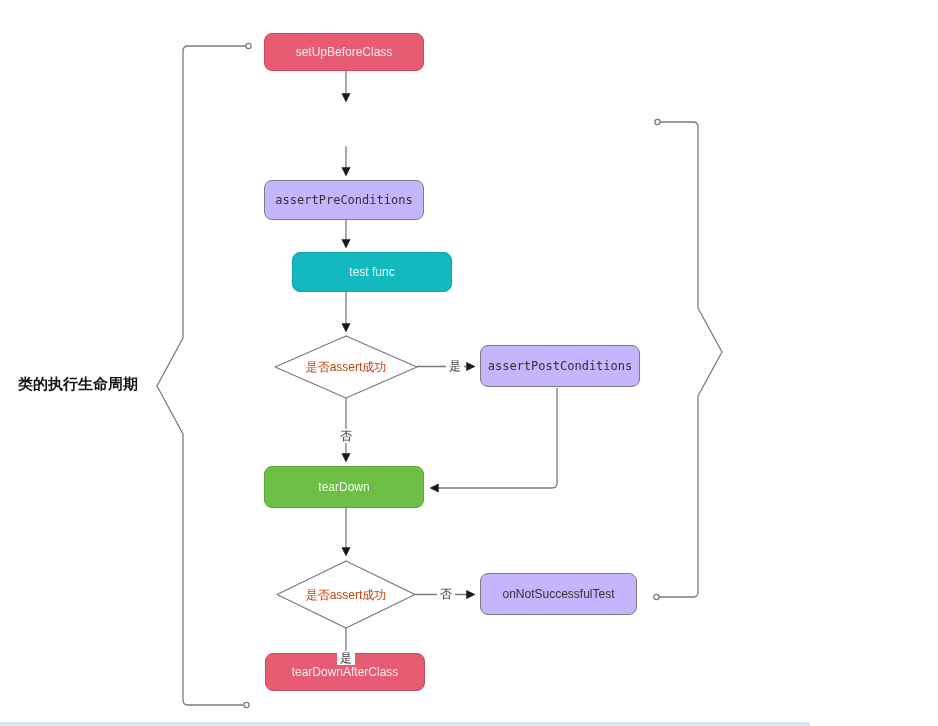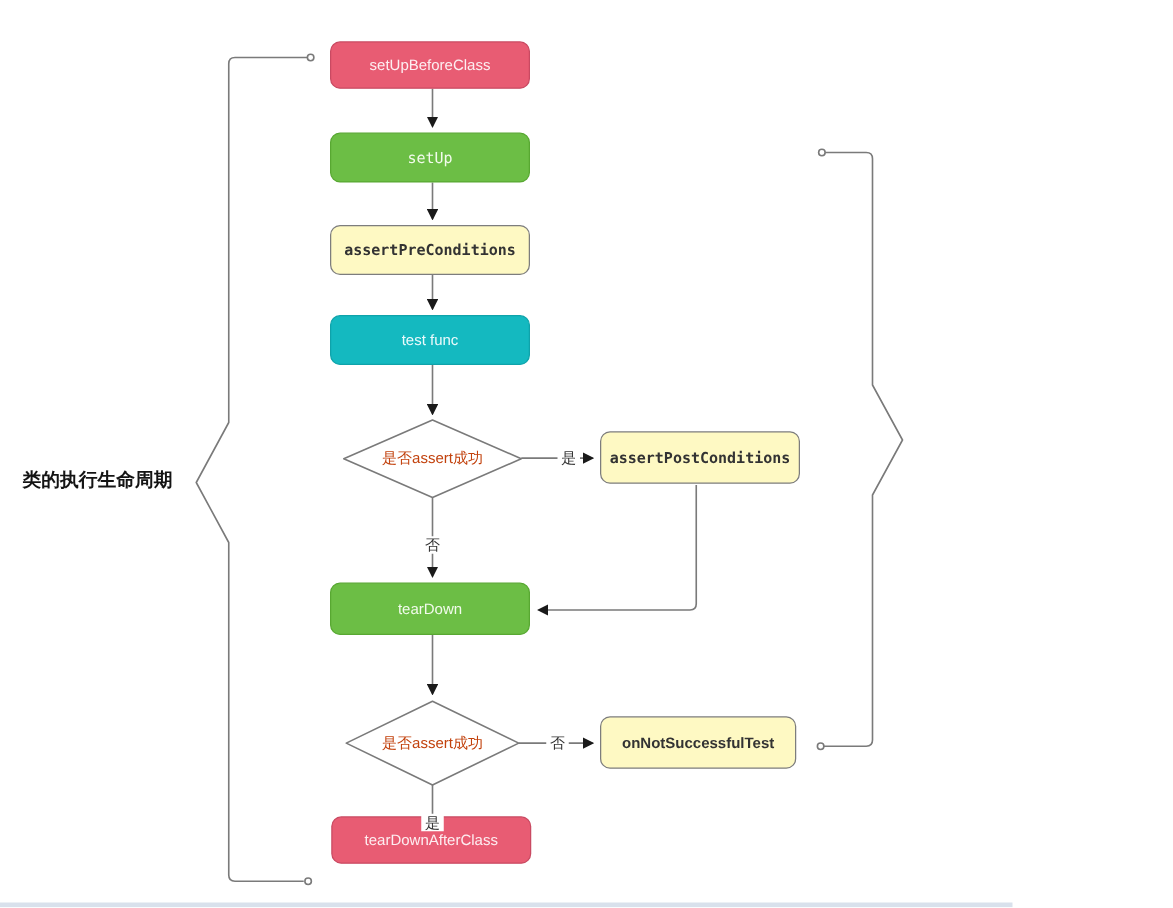--- a/index.html
+++ b/index.html
@@ -14,22 +14,22 @@
   .node{
     position:absolute;
     display:flex;align-items:center;justify-content:center;
     border-radius:8px;
     font-size:12px;
     box-sizing:border-box;
     text-align:center;
   }
   .node.pink{background:#e85c73;border:1px solid:#c94a62;border:1px solid #c94a62;color:#fdeef1;}
   .node.green{background:#6cbe45;border:1px solid #58a832;color:#f2fbec;}
-  .node.cyan{background:#14b9c0;border:1px solid #0fa3aa;color:#eafafb;}
-  .node.white{background:#fef9c3;border:1px solid #7d7d7d;color:#333333;font-weight:bold;}
+  .node.cyan{background:#14b9c0;border:1px solid #0fa3aa;color:#eafafb;margin-left:28px;}
+  .node.white{background:#c4b5fd;border:1px solid #7d7d7d;color:#333333;}
   .mono{font-family:"DejaVu Sans Mono", monospace;font-size:12px;}
   .diamond-label{
     position:absolute;
     width:130px;
     transform:translate(-50%,-50%);
     text-align:center;
     font-size:12px;color:#c2410c;
   }
   .edge-label{
     position:absolute;
@@ -87,21 +87,20 @@
 
     <g stroke="#7a7a7a" stroke-width="1.3" fill="none">
       <path d="M660,122 L693,122 Q698,122 698,127 L698,308 L722,352 L698,396 L698,592 Q698,597 693,597 L659,597" stroke-linejoin="round"></path>
       <circle cx="657.5" cy="122" r="2.6" fill="#ffffff"></circle>
       <circle cx="656.5" cy="597" r="2.6" fill="#ffffff"></circle>
     </g>
   </svg>
 
   <div class="node pink" style="left:264px;top:33px;width:160px;height:38px;">setUpBeforeClass</div>
 
-  <div class="node green mono" style="left:264px;top:106px;width:160px;height:40px;">setUp</div>
 
   <div class="node white mono" style="left:264px;top:180px;width:160px;height:40px;">assertPreConditions</div>
 
   <div class="node cyan" style="left:264px;top:252px;width:160px;height:40px;">test func</div>
 
   <div class="node white mono" style="left:480px;top:345px;width:160px;height:42px;">assertPostConditions</div>
 
   <div class="node green" style="left:264px;top:466px;width:160px;height:42px;">tearDown</div>
 
   <div class="node white" style="left:480px;top:573px;width:157px;height:42px;">onNotSuccessfulTest</div>

